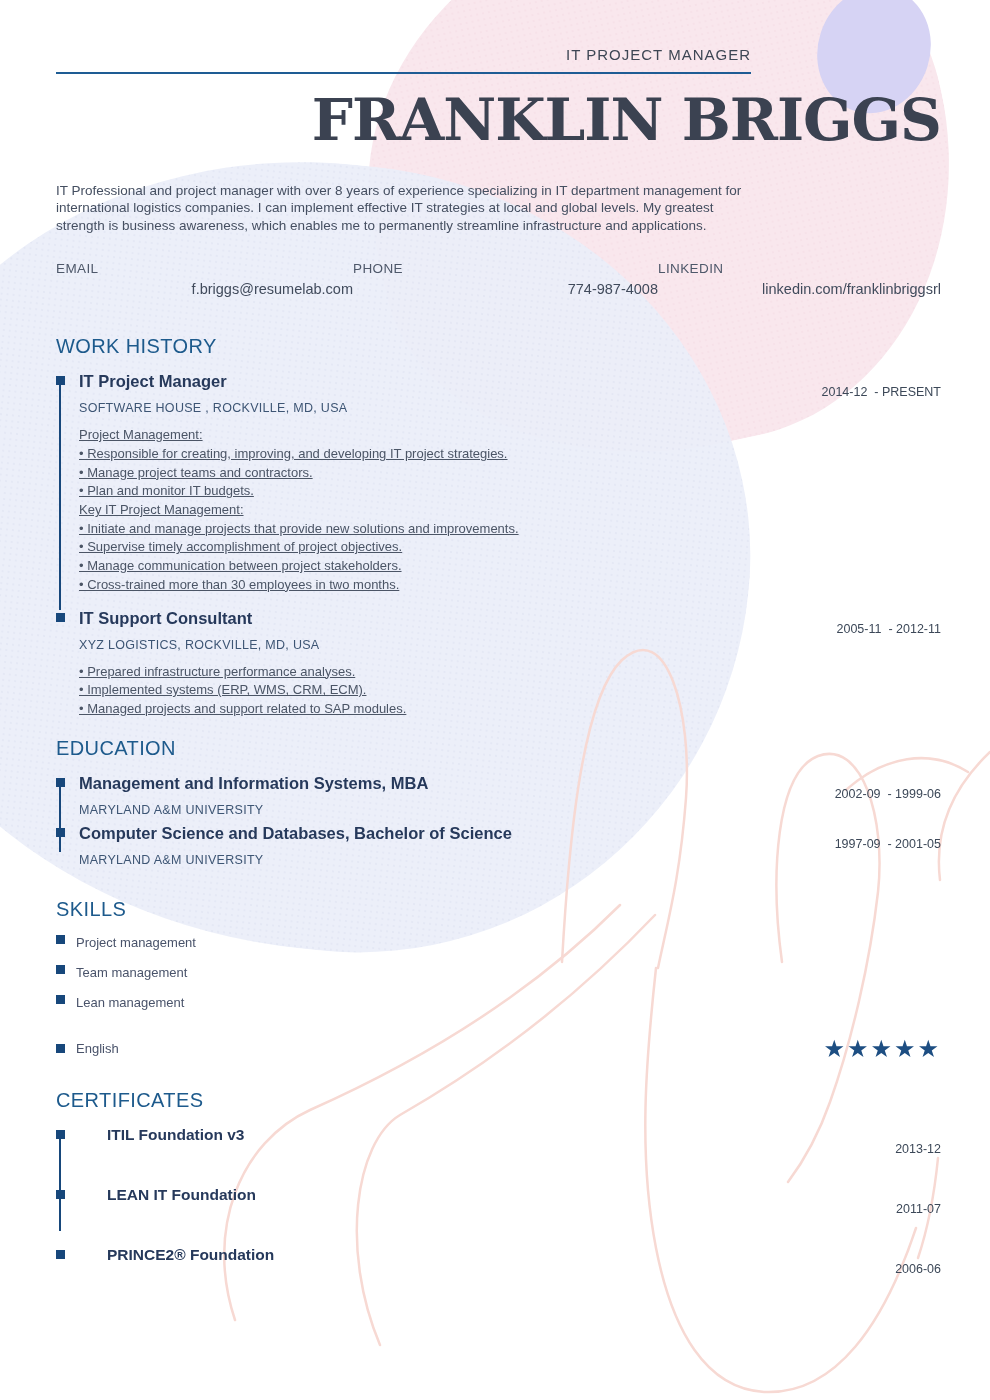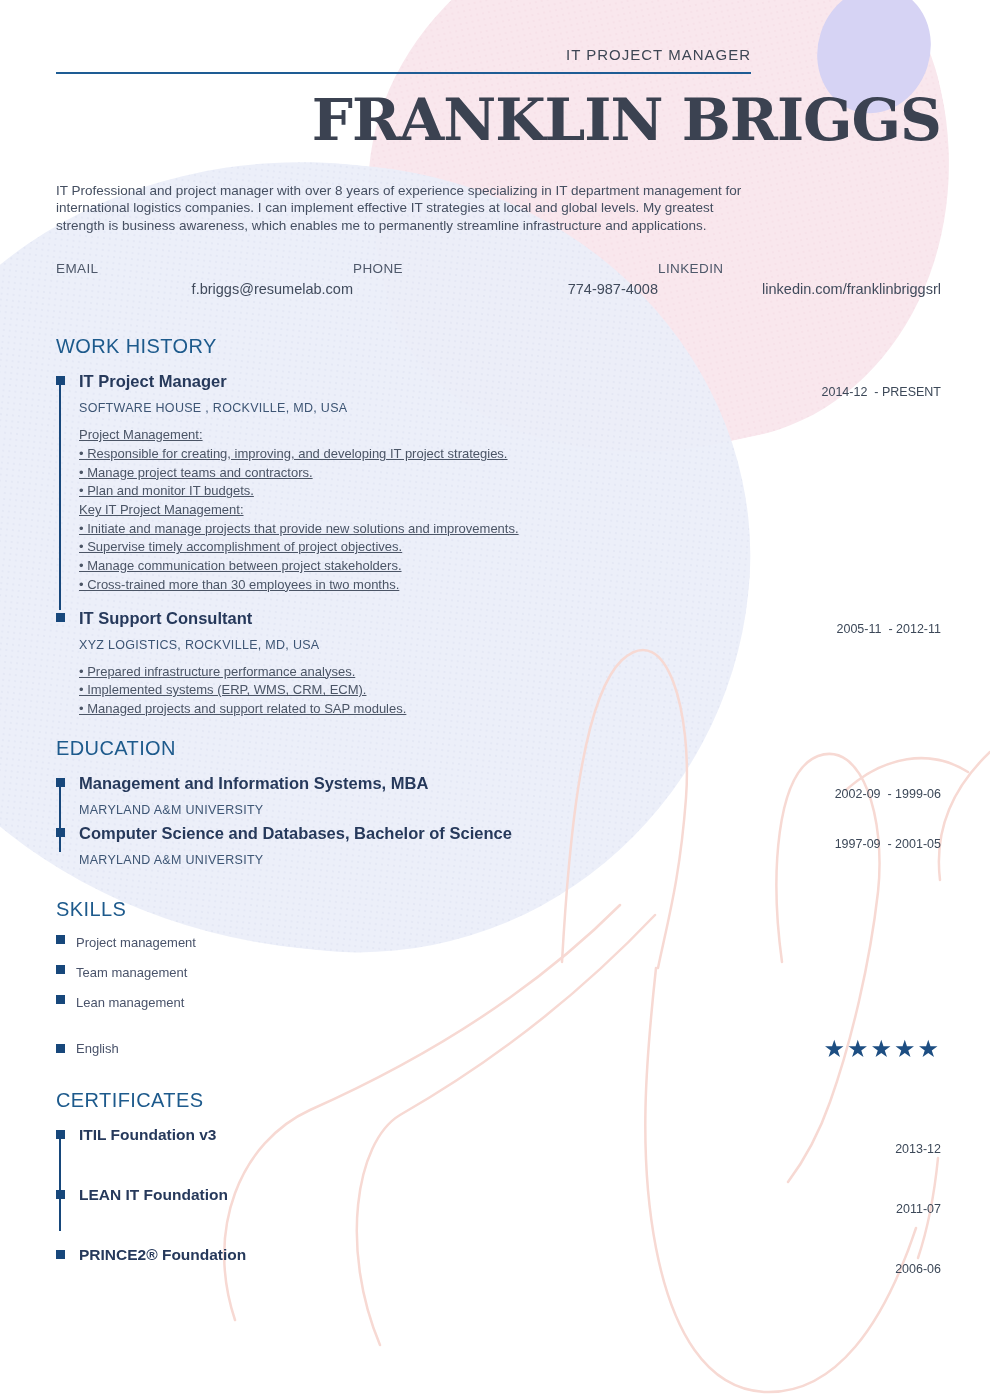--- a/index.html
+++ b/index.html
@@ -60,21 +60,21 @@
   .work-entry-1 { margin-bottom:13px; }
   .edu-entry { margin-bottom:5px; }
   .skill-row { display:flex; align-items:flex-start; margin-top:14px; height:16px; }
   .sq { width:9px; height:9px; background:#17477b; margin-right:11px; flex:0 0 auto; }
   .skill-label { font-size:13px; color:#49536a; }
   .lang-row { display:flex; align-items:center; justify-content:space-between; margin-top:16px; }
   .lang-left { display:flex; align-items:center; }
   .stars { font-size:24px; letter-spacing:2px; color:#1d4e82; line-height:24px; }
   .cert-entry { position:relative; display:flex; justify-content:space-between; margin-bottom:29px; }
   .cert-entry .marker { position:absolute; left:-23px; top:5px; width:9px; height:9px; background:#17477b; }
-  h3.cert-title { font-size:15.5px; line-height:19px; font-weight:bold; color:#26395b; }
+  h3.cert-title { font-size:15.5px; line-height:19px; font-weight:bold; color:#26395b;margin-left:28px; }
   .cert-date { font-size:12.5px; color:#3c4858; margin-top:17px; white-space:pre; }
 </style>
 </head>
 <body>
 
 <div class="page">
 
   <div class="decor">
     <div class="blob-pink"></div>
     <div class="blob-lavender"></div>

